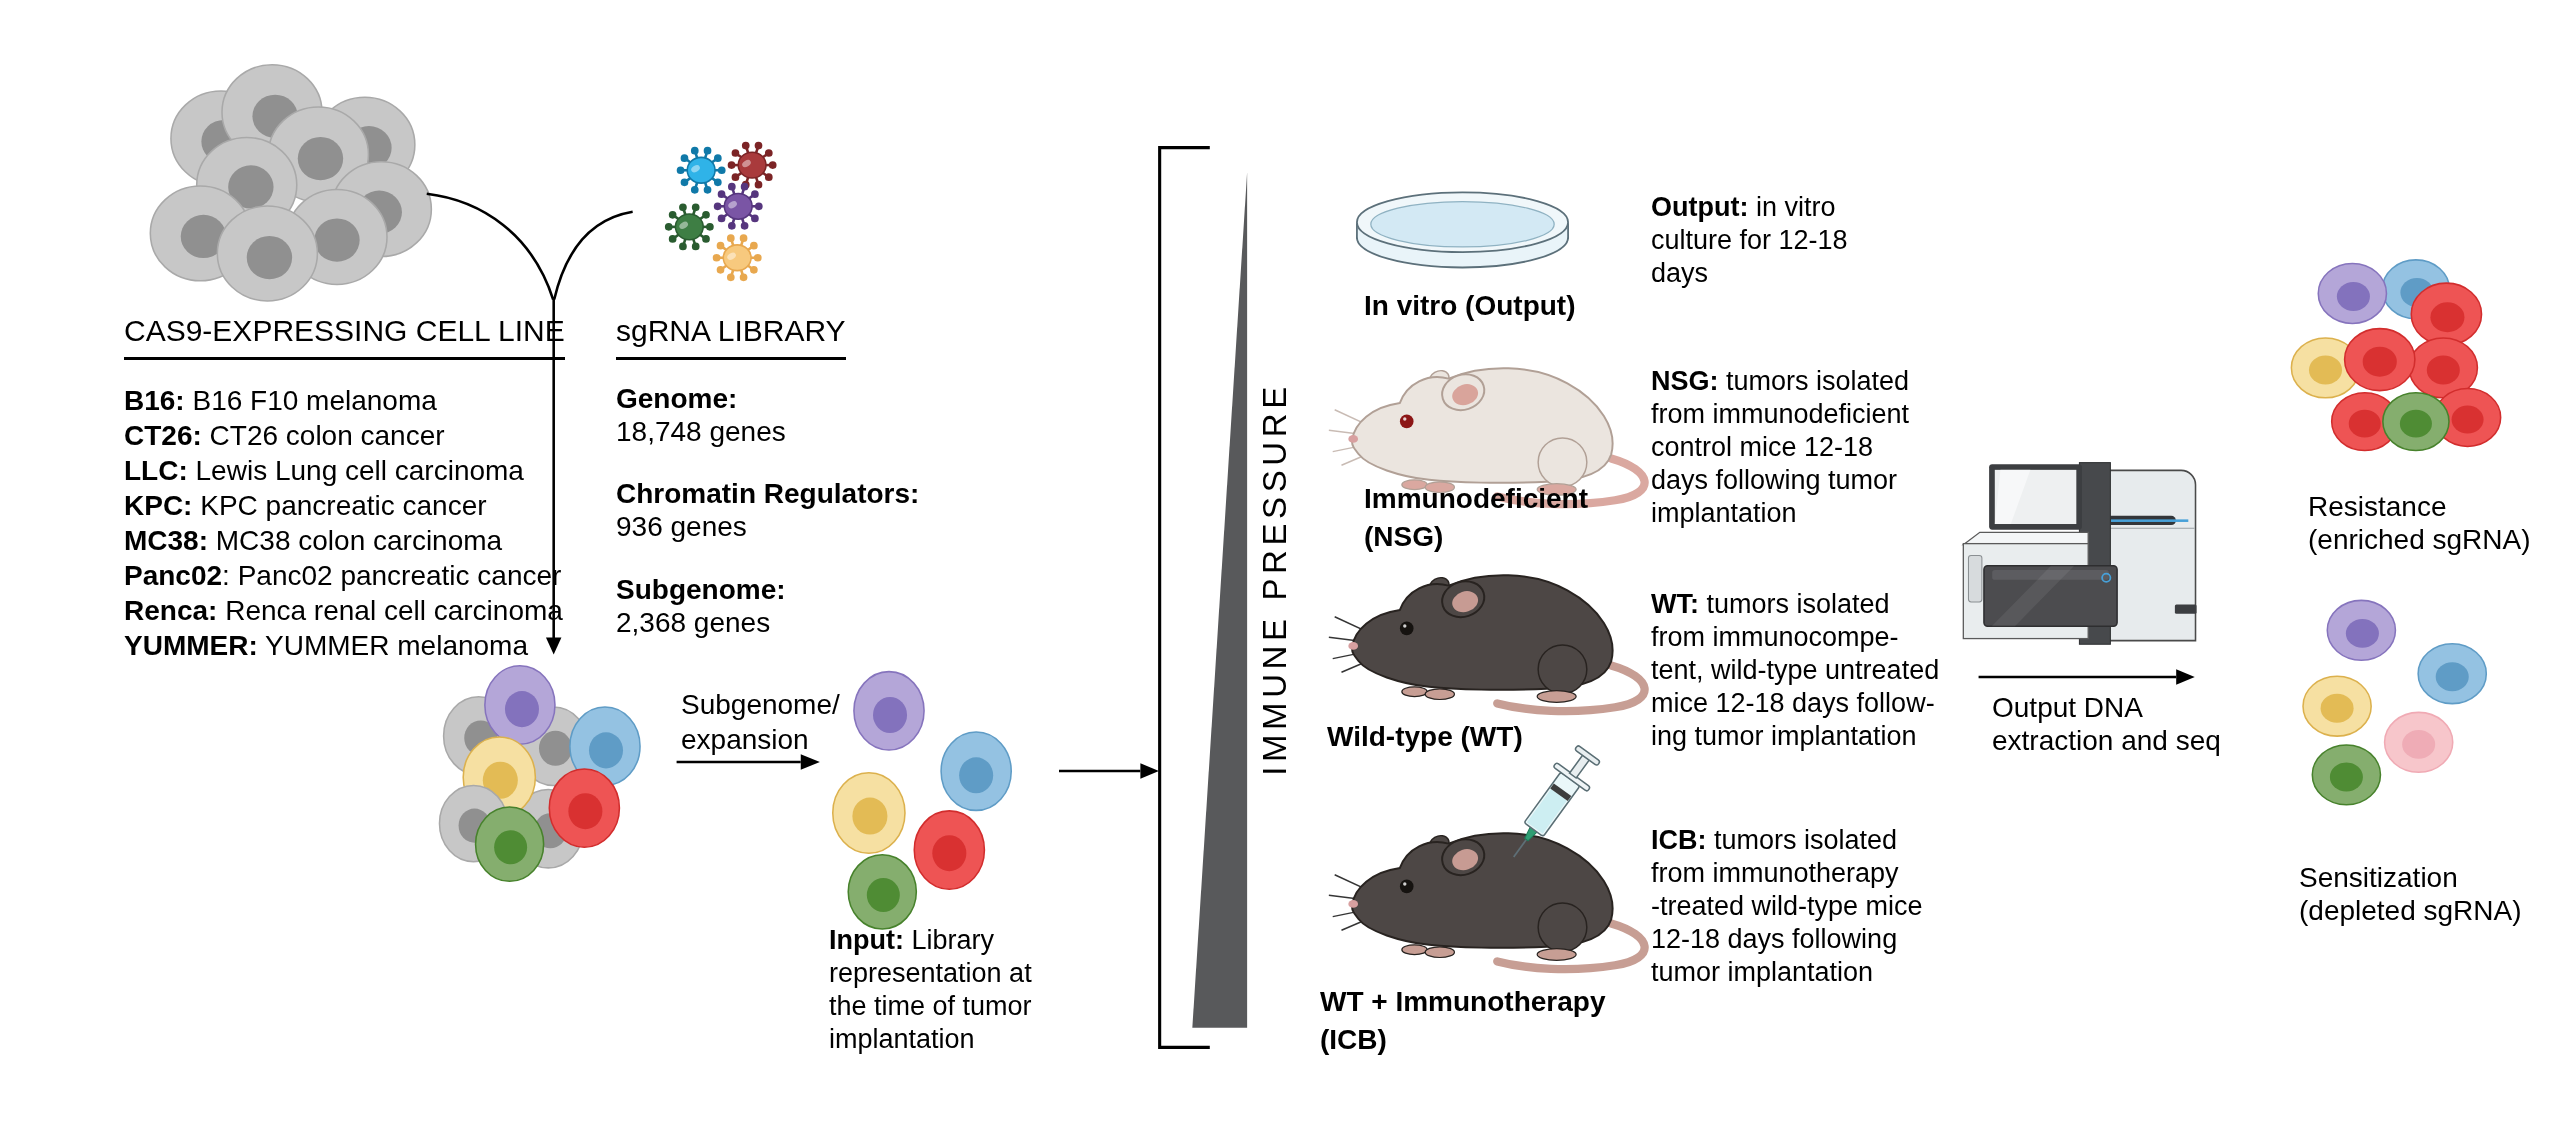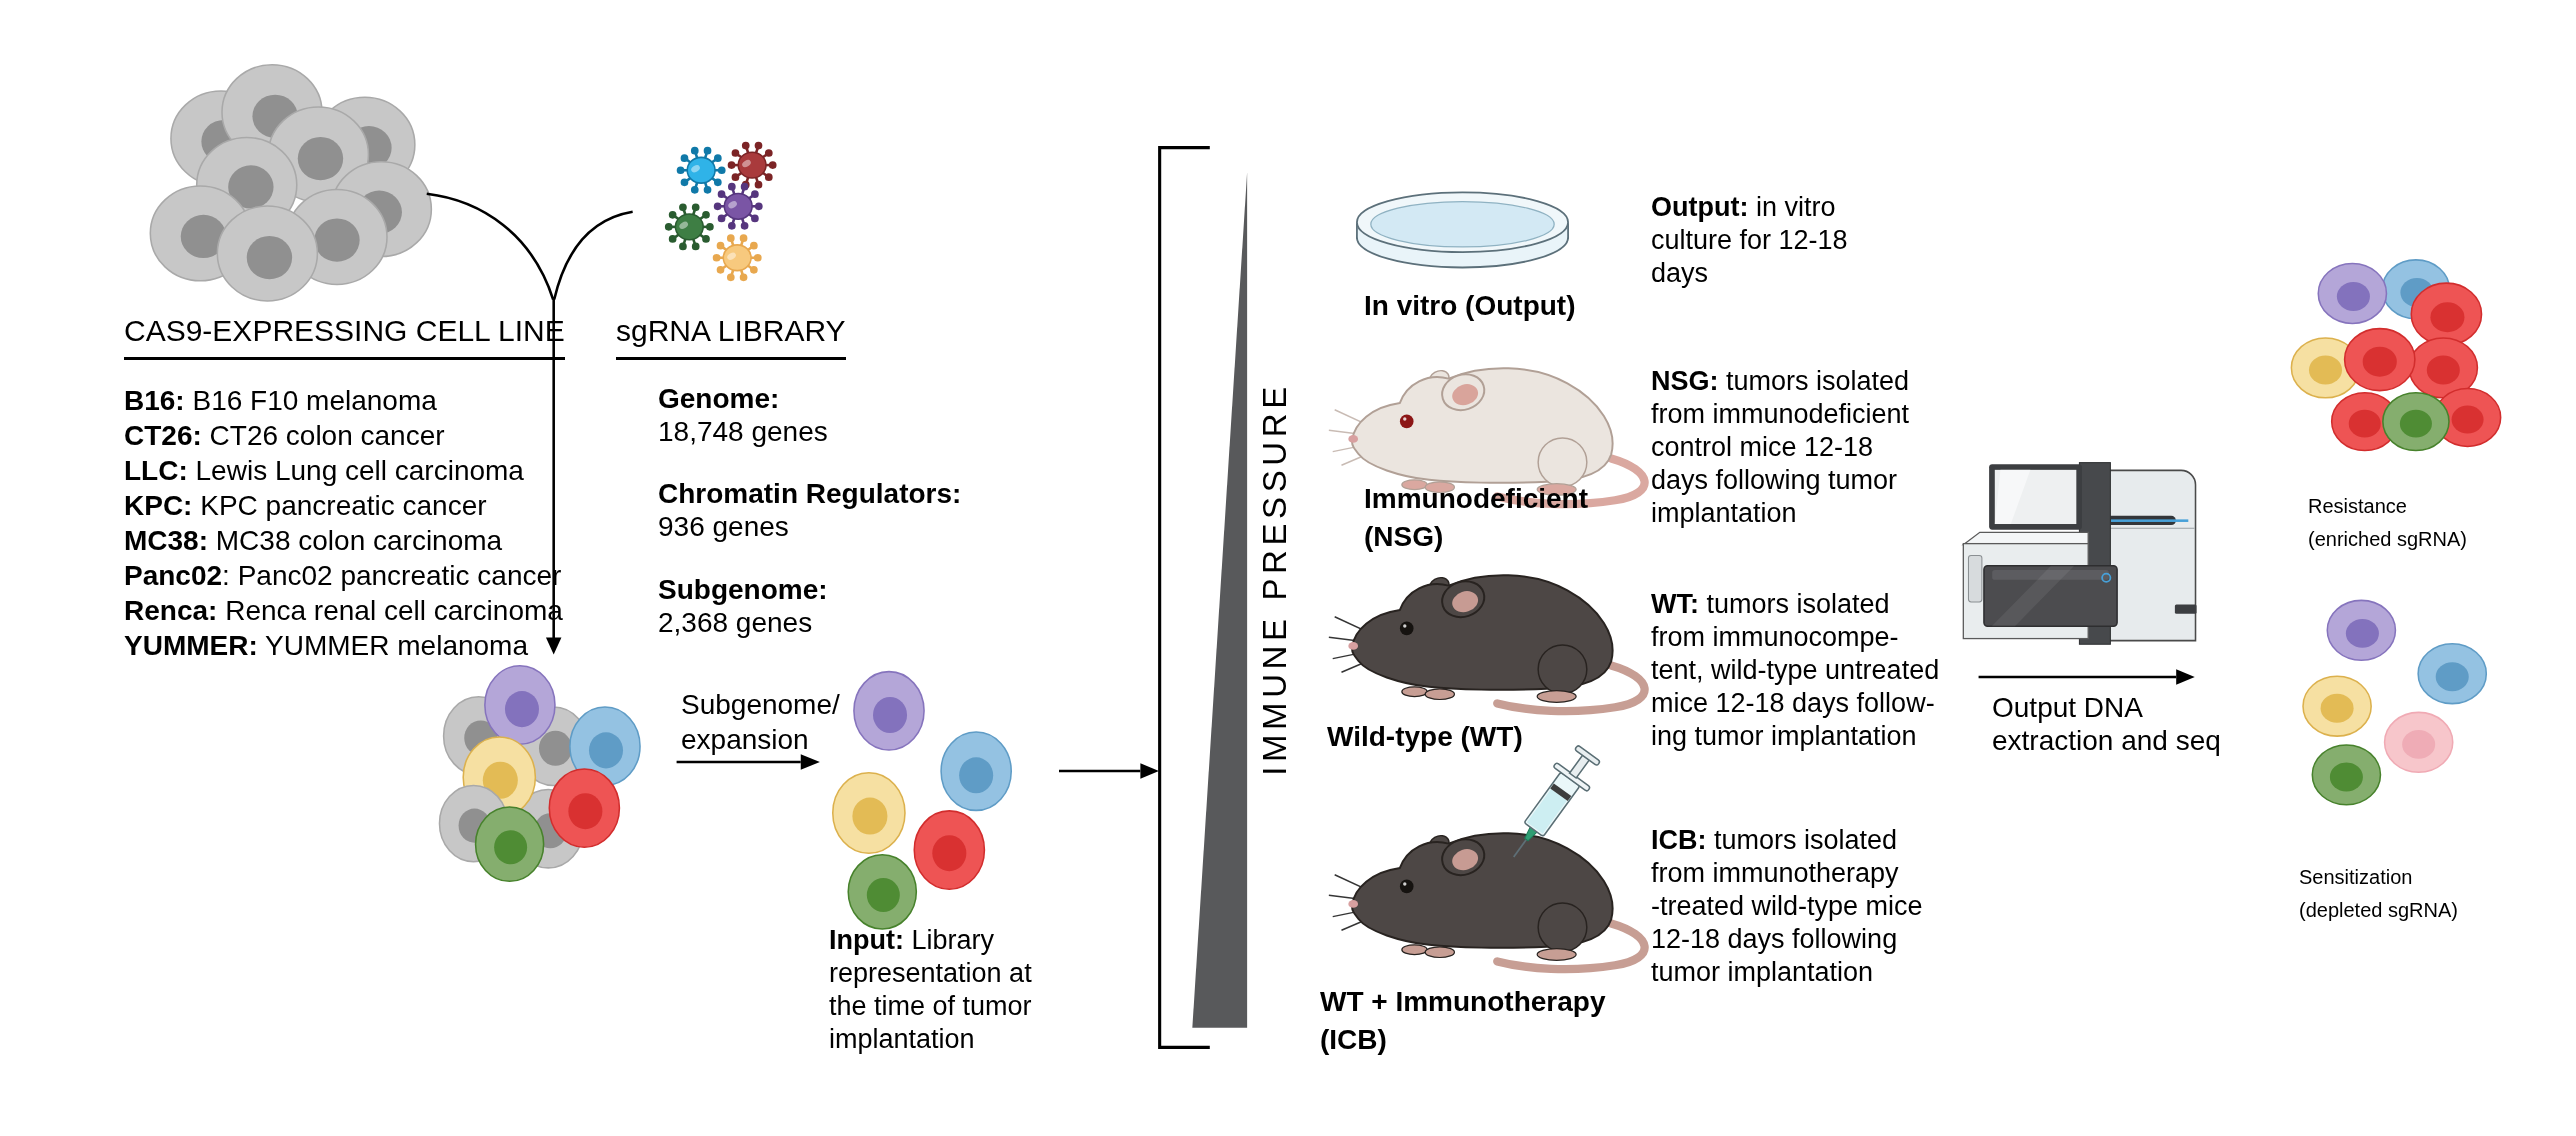--- a/index.html
+++ b/index.html
@@ -1,25 +1,25 @@
 <!DOCTYPE html>
 <html style="font-size:8.3px"><head>
 <meta charset="utf-8">
 <style>
   html,body{margin:0;padding:0;background:#fff;}
   .stage{position:relative;width:2576px;height:1136px;background:#fff;overflow:hidden;
          font-family:"Liberation Sans",sans-serif;color:#000;}
   .abs{position:absolute;}
   .h1{font-size:30px;border-bottom:3.1px solid #000;padding-bottom:9.3px;white-space:nowrap;}
   .list{font-size:28px;line-height:35px;white-space:nowrap;}
-  .lib{font-size:28px;line-height:33px;white-space:nowrap;margin-left:42px;}
+  .lib{font-size:28px;line-height:33px;white-space:nowrap;}
   .lib .entry{margin-bottom:29.4px;}
   .cap{font-size:27px;line-height:33px;white-space:nowrap;}
   .mlabel{font-size:28px;font-weight:bold;line-height:38px;white-space:nowrap;}
-  .outcap{font-size:20px;line-height:33px;white-space:nowrap;}
+  .outcap{font-size:28px;line-height:33px;white-space:nowrap;}
   .selcap{font-size:28px;line-height:35px;white-space:nowrap;}
   .vert{transform:translate(-50%,-50%) rotate(-90deg);text-align:center;
         font-size:33px;letter-spacing:4.6px;white-space:nowrap;width:444px;}
   b{font-weight:bold;}
   svg{display:block;}
   
   .c-gray   {--cb:#c7c7c7;--cs:#a9a9a9;--cn:#909090;}
   .c-purple {--cb:#b4a6d8;--cs:#8674bd;--cn:#8372bd;}
   .c-blue   {--cb:#94c2e2;--cs:#5f9cc6;--cn:#5f9cc6;}
   .c-yellow {--cb:#f6e0a2;--cs:#dcb14d;--cn:#e3bb55;}

